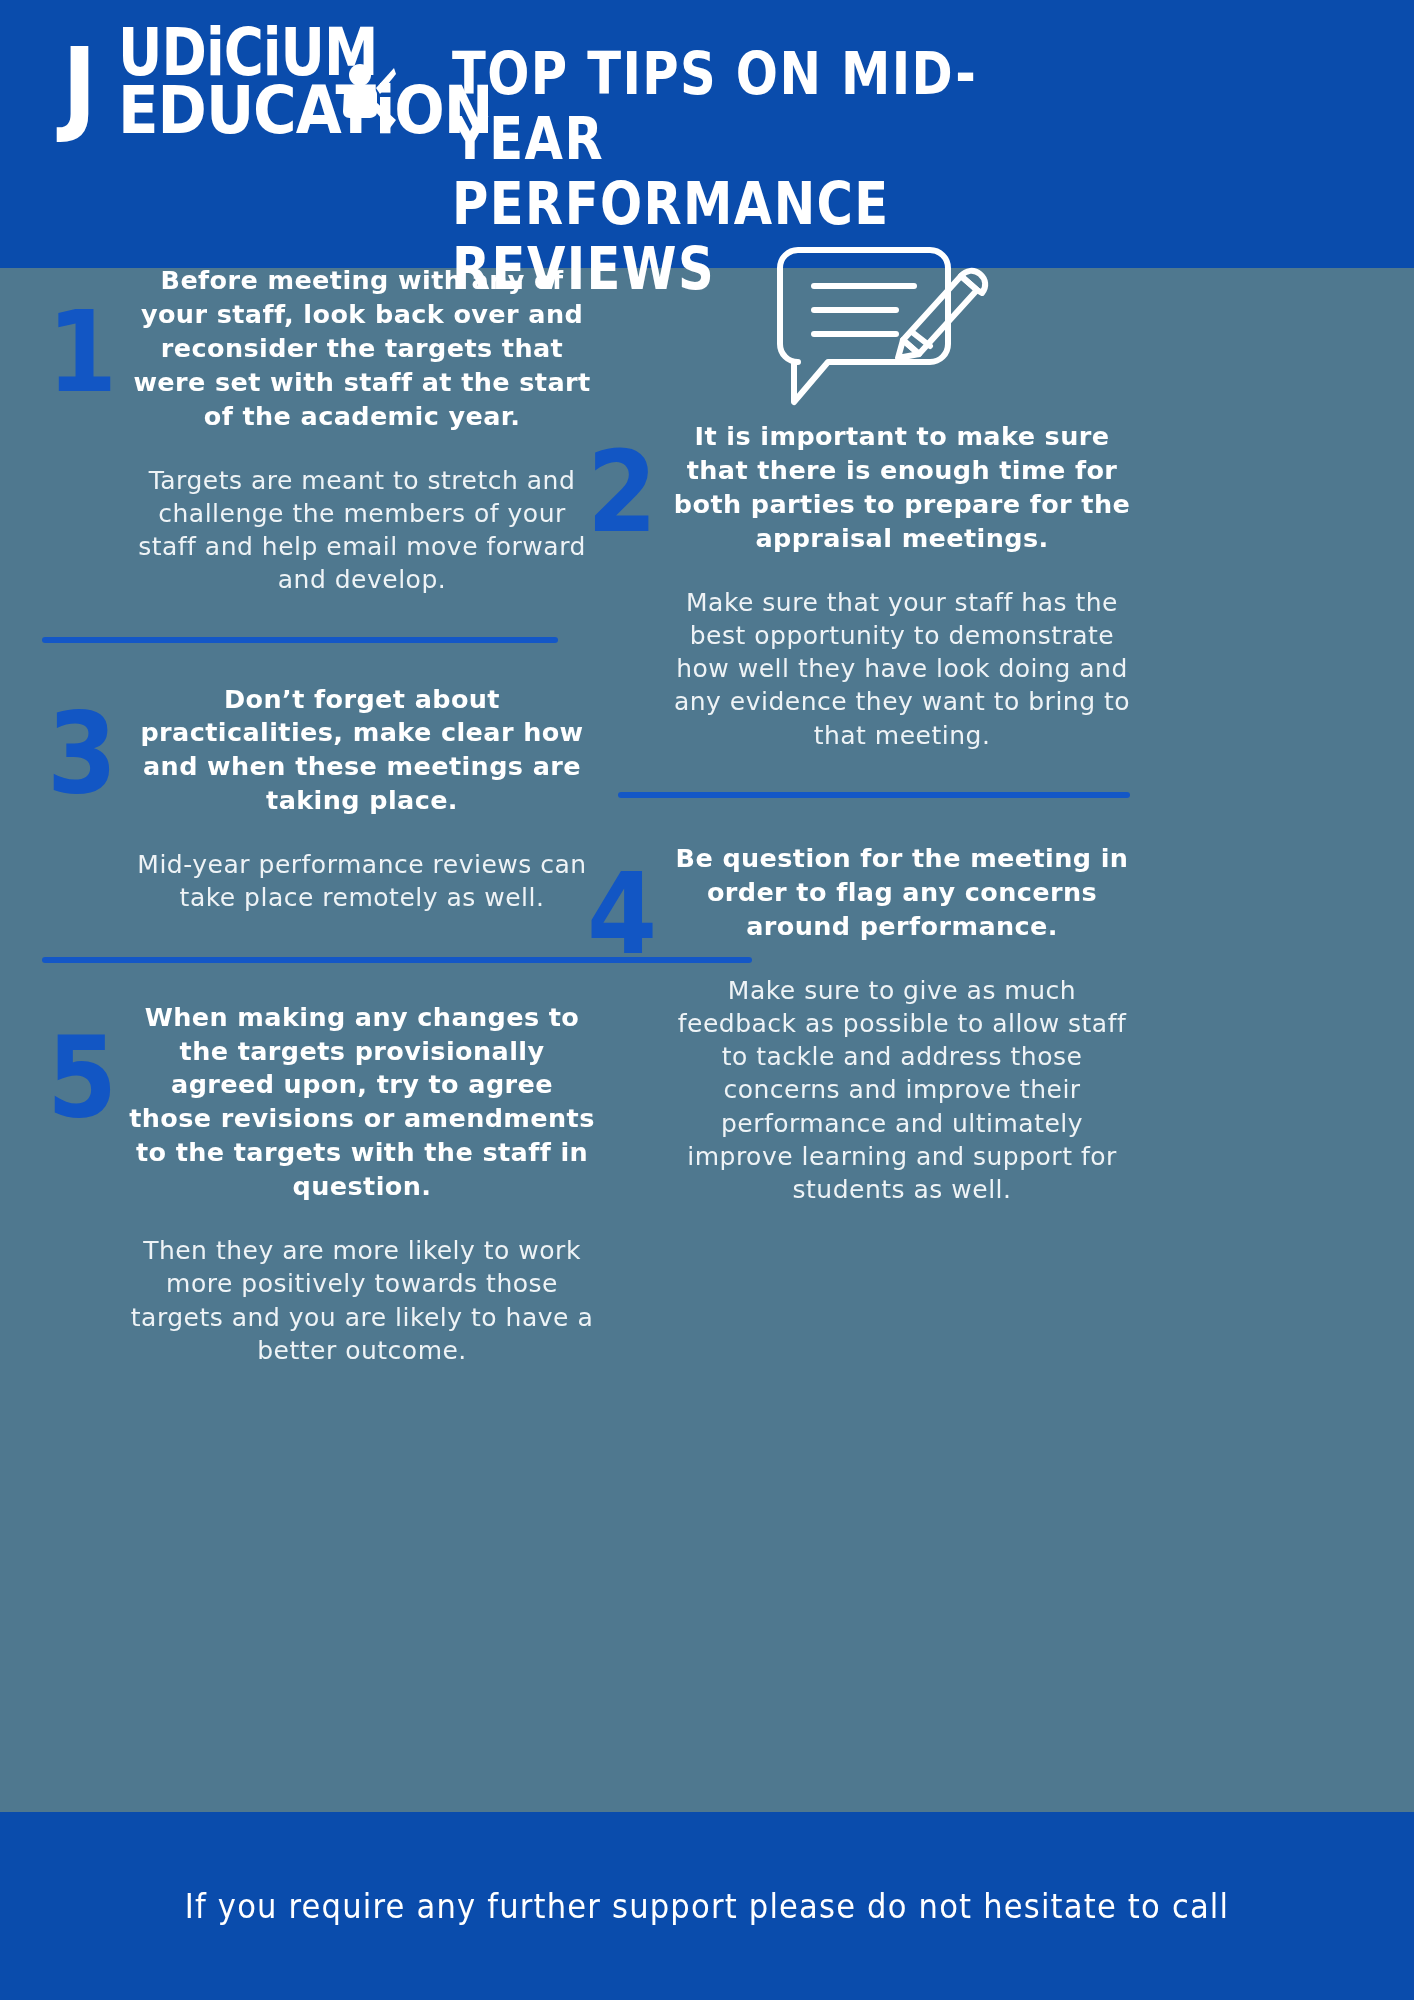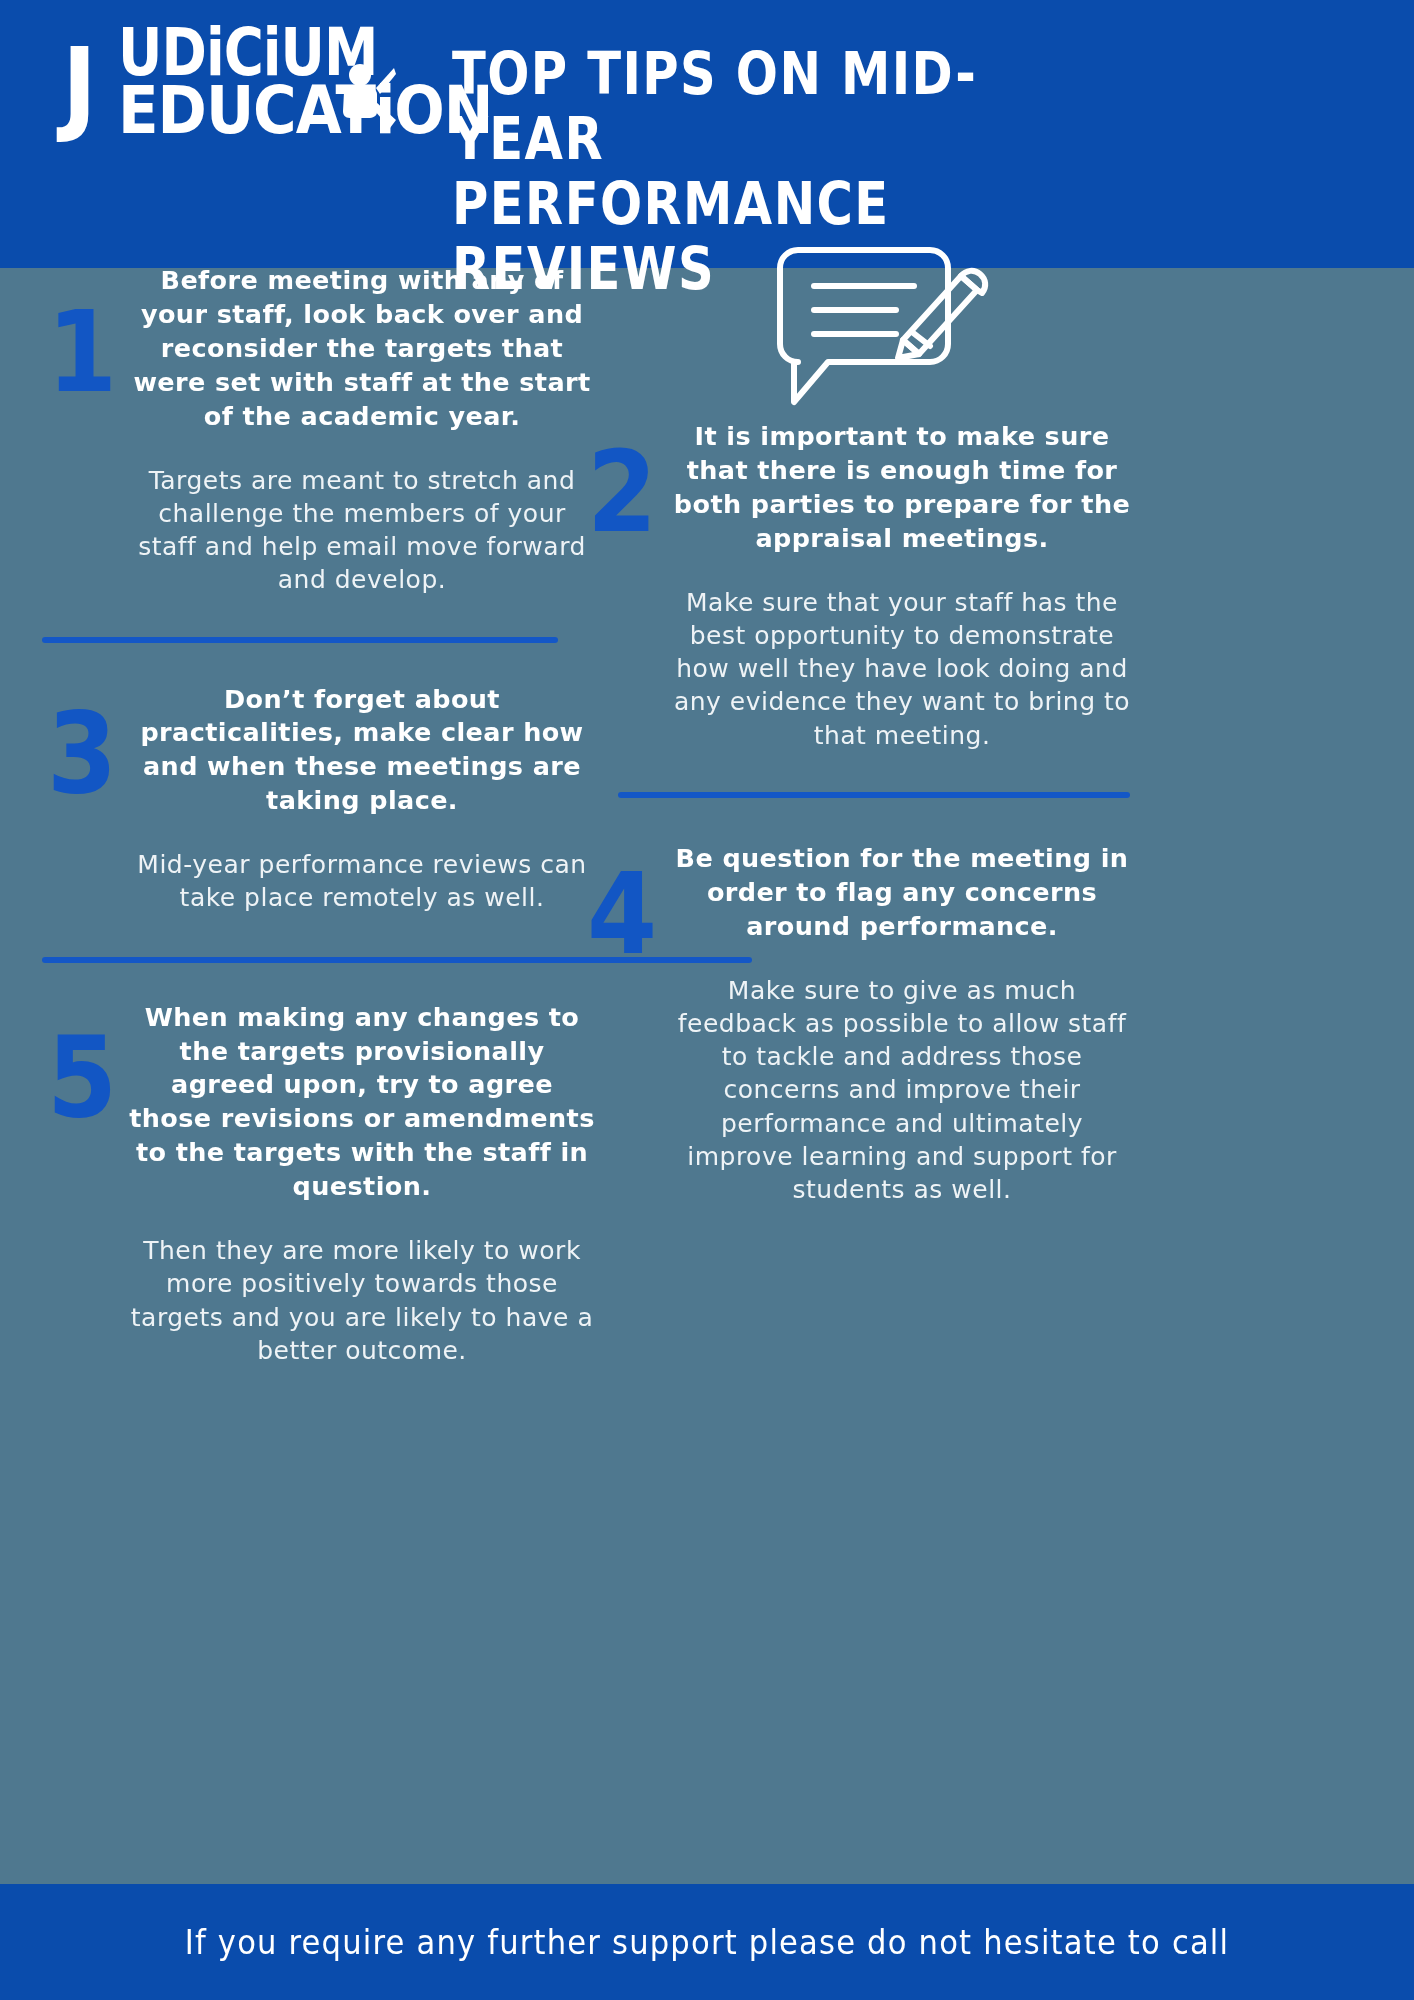--- a/index.html
+++ b/index.html
@@ -86,21 +86,21 @@
   }
   .divider {
     height:6px; background:#1457c6; border-radius:3px;
   }
 
   
   .note-icon { position:absolute; left:772px; top:240px; width:226px; height:172px; }
 
   
   .footer {
-    position:absolute; left:0; bottom:0; width:1414px; height:116px;
+    position:absolute; left:0; bottom:0; width:1414px; height:188px;
     background:#0a4cac;
     display:flex; flex-direction:column;
     align-items:center; justify-content:center;
   }
   .footer-line {
     color:#ffffff;
     font-family:"DejaVu Sans Condensed","Liberation Sans Narrow","Liberation Sans", sans-serif;
     font-size:34px;
     letter-spacing:1.2px;
     line-height:1.5;

